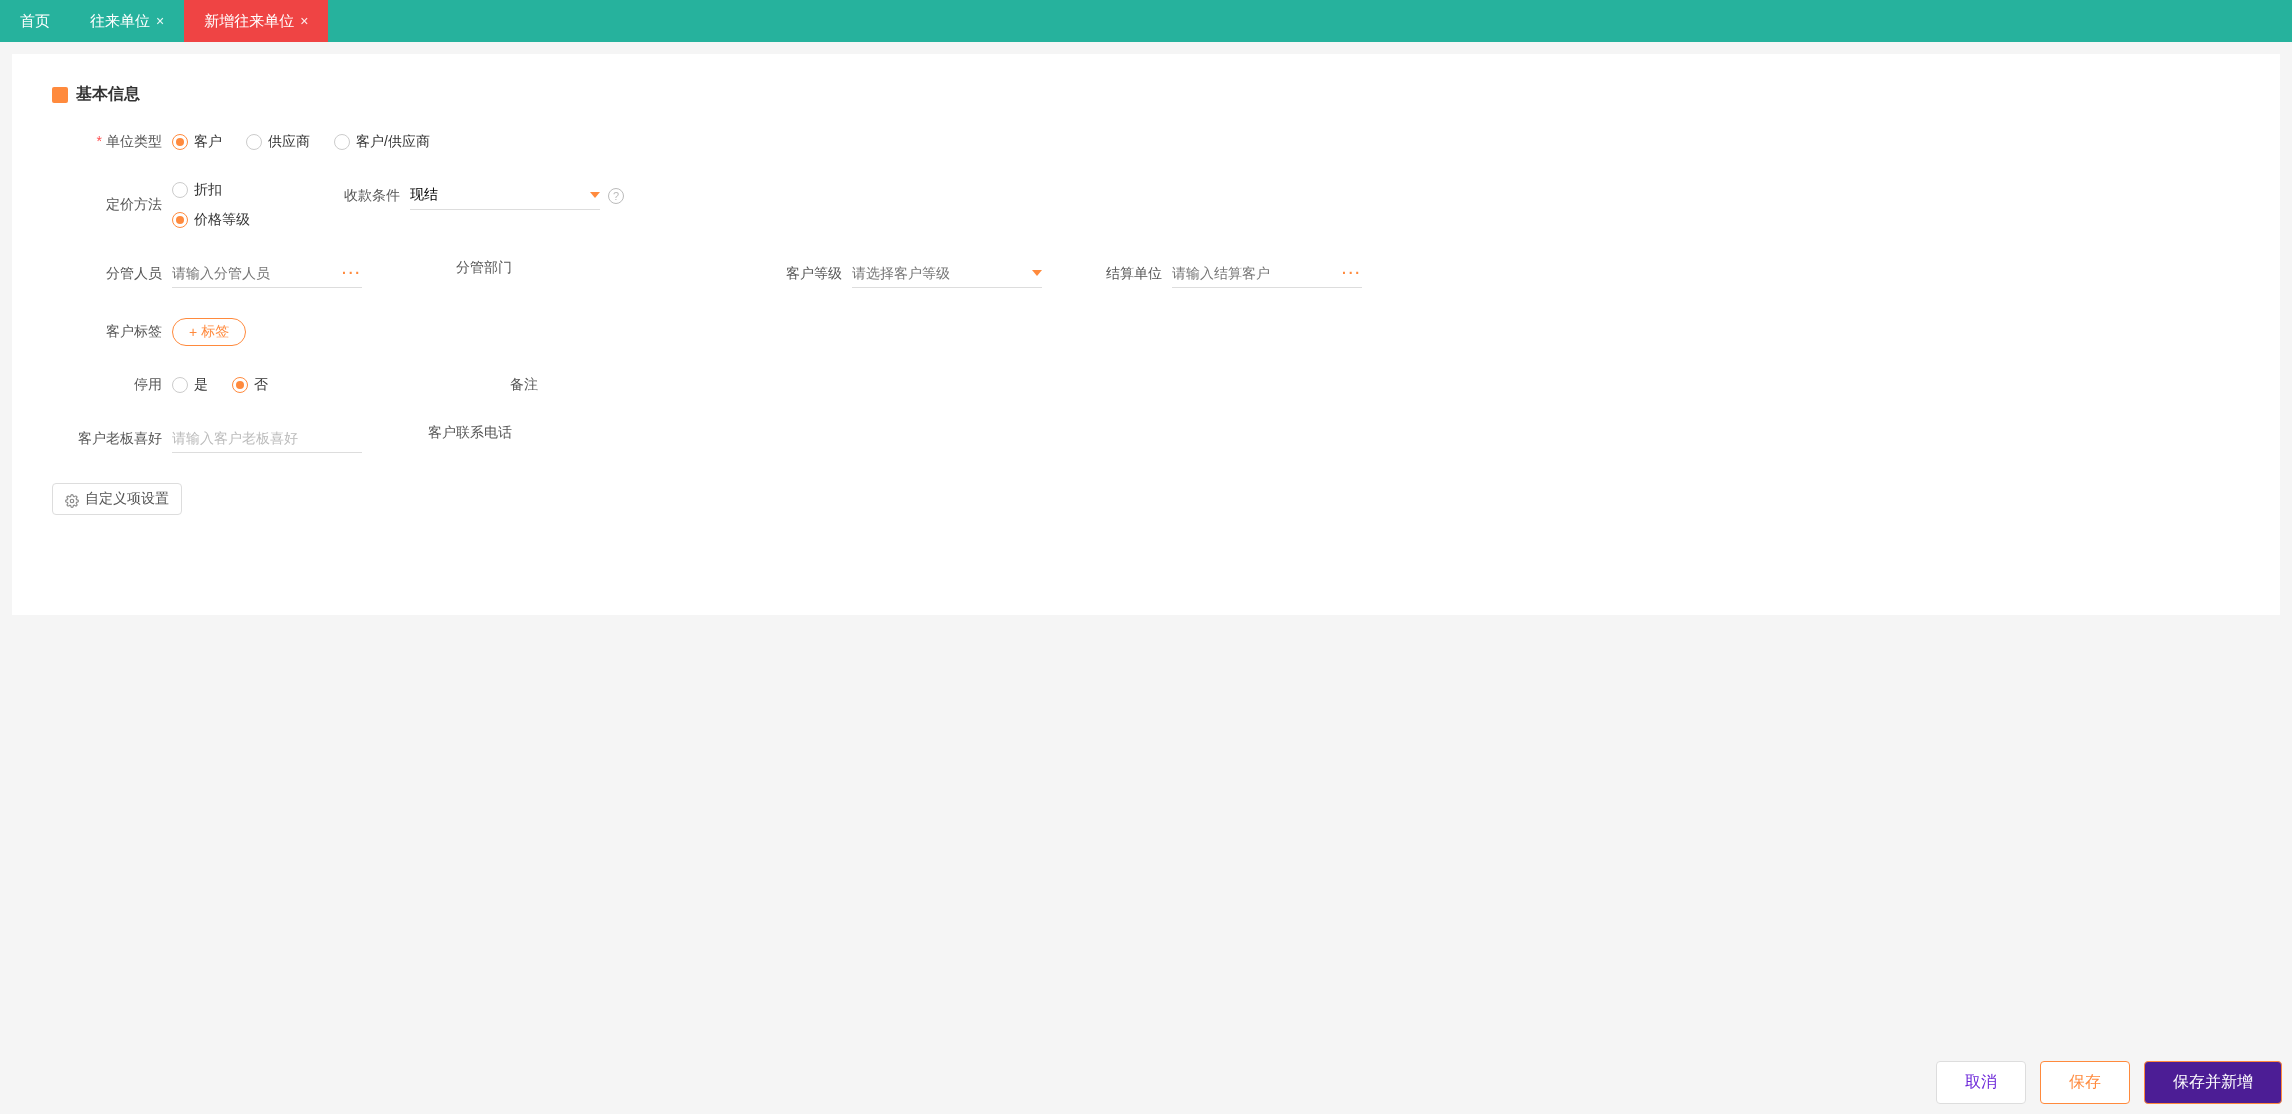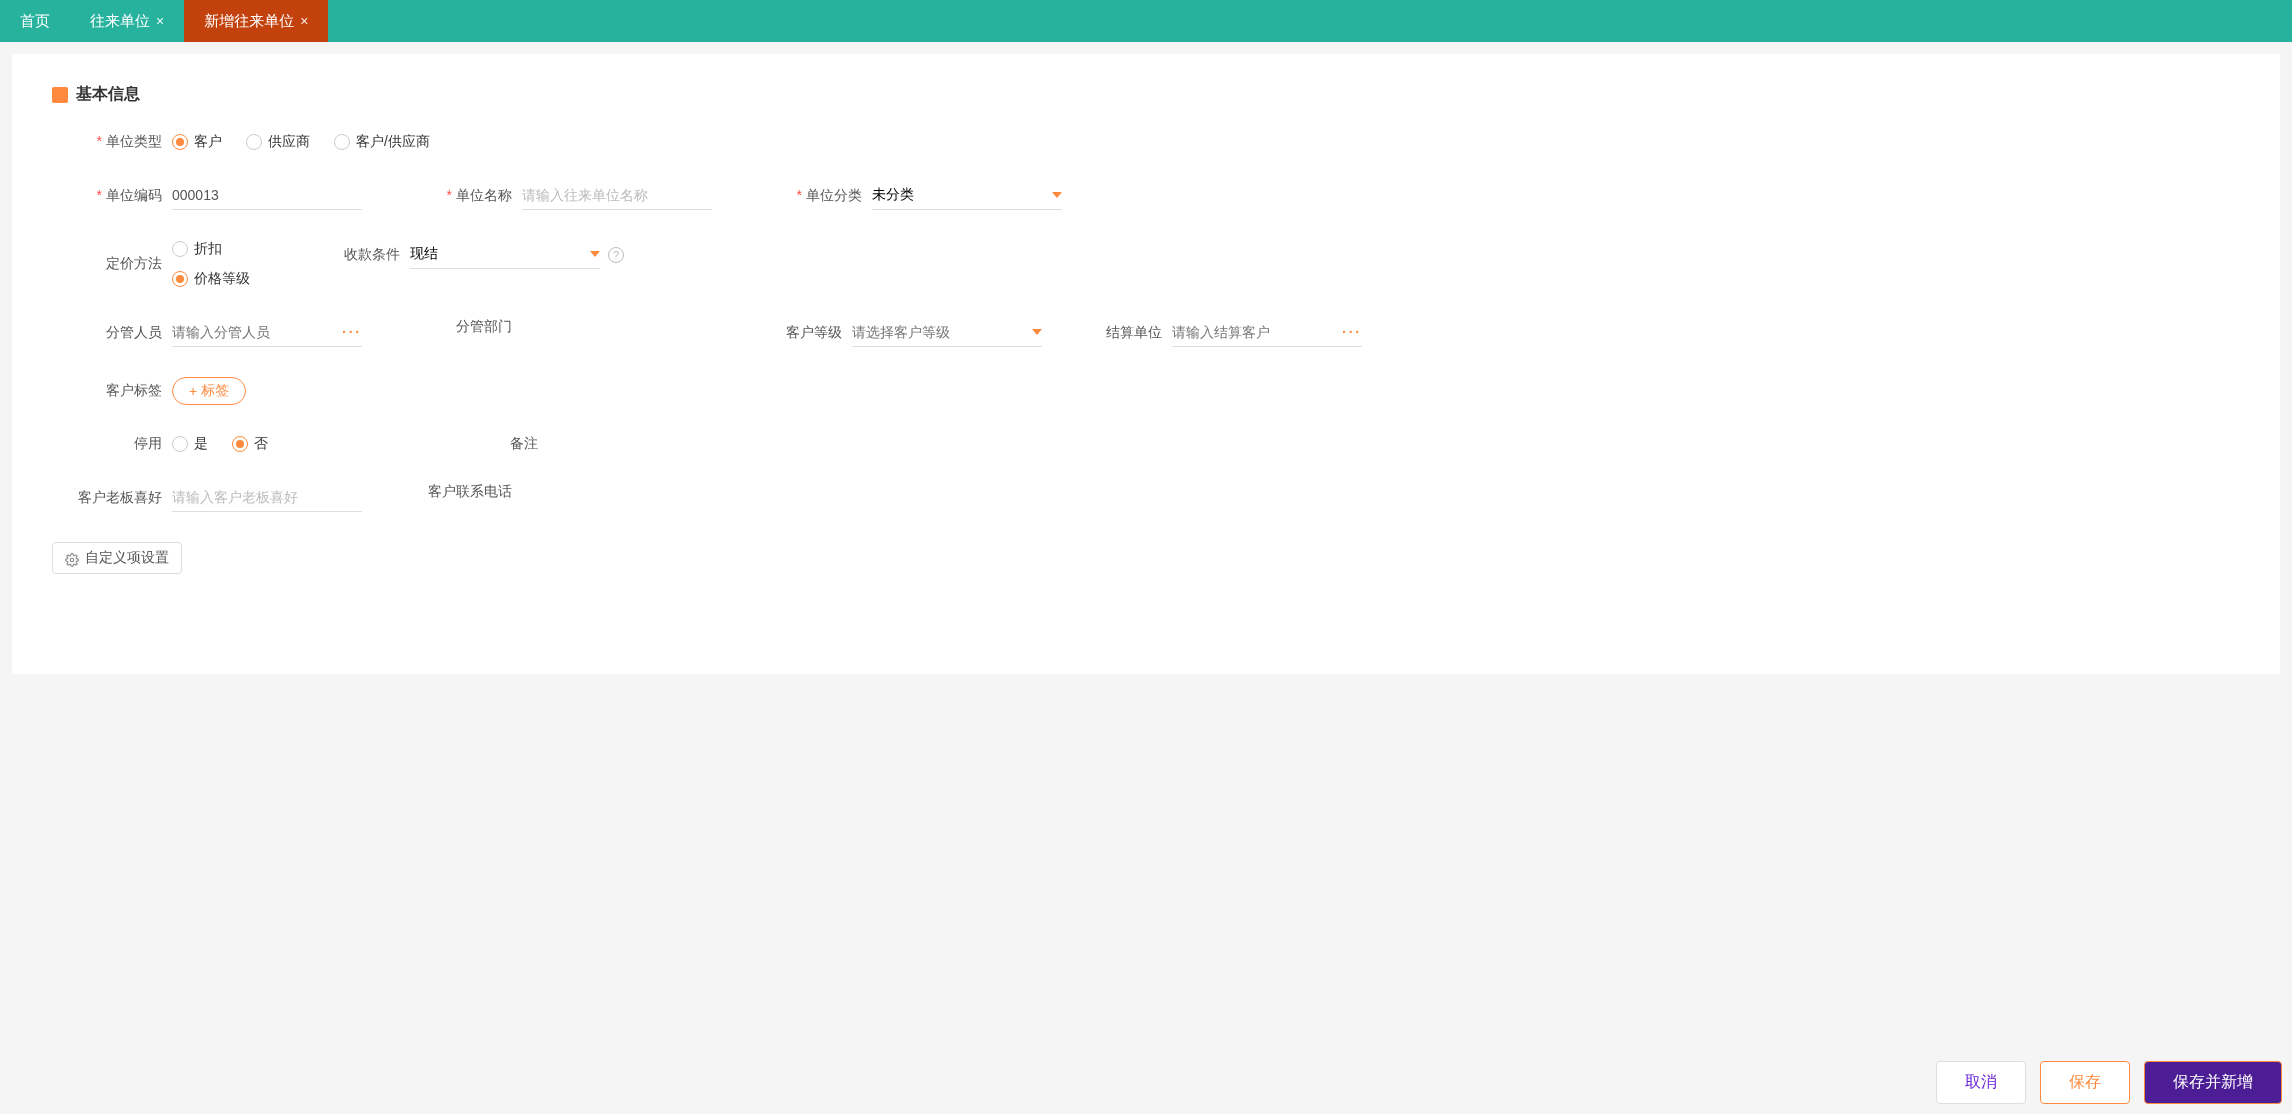--- a/index.html
+++ b/index.html
@@ -15,21 +15,21 @@
       height: 42px;
     }
     .tab {
       padding: 0 20px;
       display: flex;
       align-items: center;
       color: #fff;
       font-size: 15px;
       cursor: pointer;
     }
-    .tab.active { background: #c2410c; }
+    .tab.active { background: #ef4444; }
     .tab-close {
       margin-left: 6px;
       font-size: 14px;
       opacity: .9;
     }
     .content {
       margin: 12px;
       background: #fff;
       padding: 30px 40px 100px;
       position: relative;
@@ -257,43 +257,20 @@
         </div>
         <div class="radio">
           <div class="radio-circle"></div>
             <span>客户/供应商</span>
         </div>
       </div>
     </div>
   </div>
 
   
-  <div class="form-row">
-    <div class="form-item">
-      <div class="form-label">
-        <span class="req">*</span><span>单位编码</span>
-      </div>
-      <input class="text-input" value="000013" style="">
-    </div>
-    <div class="form-item">
-      <div class="form-label">
-        <span class="req">*</span><span>单位名称</span>
-      </div>
-      <input class="text-input" placeholder="请输入往来单位名称" style="">
-    </div>
-    <div class="form-item">
-      <div class="form-label">
-        <span class="req">*</span><span>单位分类</span>
-      </div>
-      <div class="select-wrap">
-        <input readonly="" value="未分类" style="">
-        <span class="caret-down"></span>
-      </div>
-    </div>
-  </div>
 
   
   <div class="form-row">
     <div class="form-item">
       <div class="form-label">定价方法</div>
       <div class="radio-stack">
         <div class="radio">
           <div class="radio-circle"></div>
             <span>折扣</span>
         </div>

